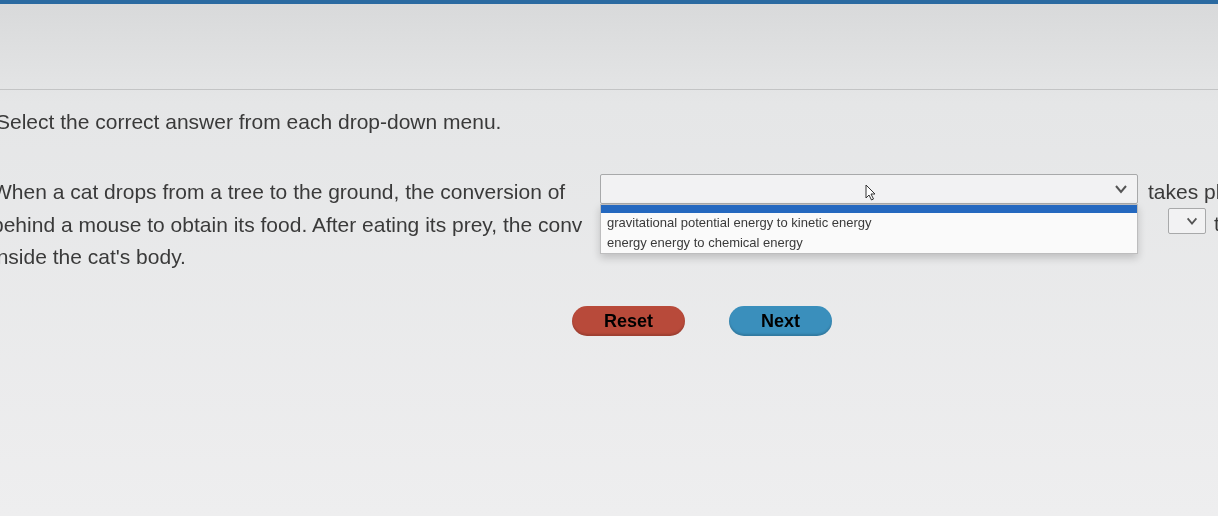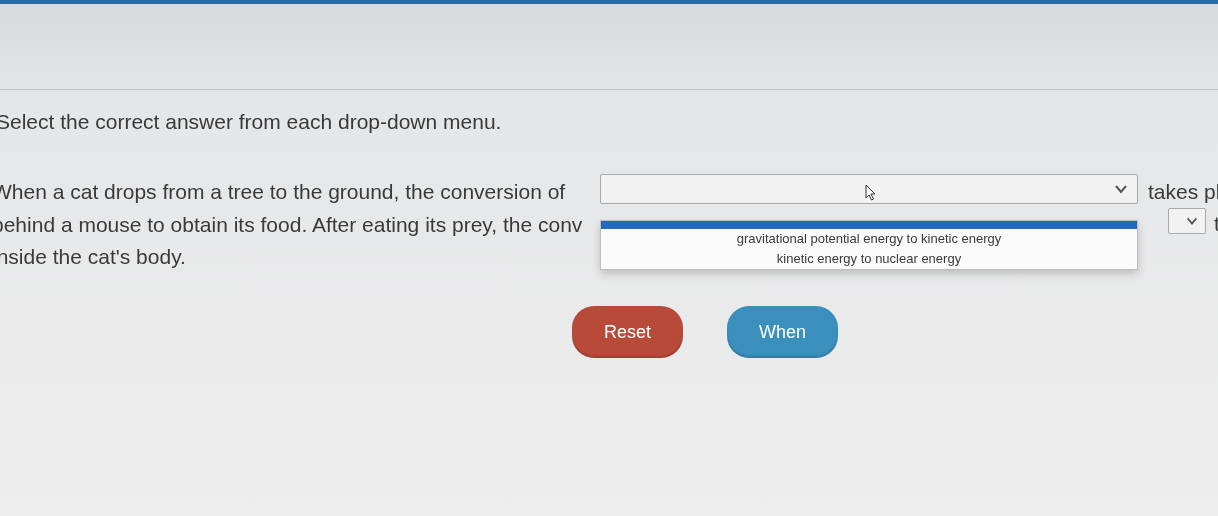--- a/index.html
+++ b/index.html
@@ -58,27 +58,26 @@
   }
   .dropdown1 .cursor {
     position: absolute;
     left: 50%;
     top: 6px;
     transform: translateX(-50%);
   }
   .dropdown-panel {
     position: absolute;
     left: 608px;
-    top: 44px;
+    top: 28px;
     width: 538px;
     background: #fafafa;
     border: 1px solid #bdbdbe;
     box-shadow: 0 4px 8px rgba(0,0,0,0.18);
     z-index: 10;
-    text-align: center;
   }
   .dropdown-panel .bluebar {
     height: 8px;
     background: #2468bf;
   }
   .dropdown-panel .opt {
     font-size: 13px;
     color: #3a3a3a;
     padding: 2px 6px 1px 6px;
     line-height: 1.3;
@@ -118,25 +117,25 @@
   .buttons {
     position: absolute;
     left: 580px;
     top: 130px;
     display: flex;
     gap: 44px;
   }
   .btn {
     border: none;
     border-radius: 22px;
-    height: 52px;
+    height: 30px;
     padding: 0 32px;
     font-size: 18px;
-    font-weight: 400;
-    color: #ffffff;
+    font-weight: 700;
+    color: #000000;
     cursor: pointer;
     box-shadow: inset 0 -2px 2px rgba(0,0,0,0.15);
   }
   .btn-reset { background: #b84a3a; }
   .btn-next  { background: #3a8fbc; }
   .chev svg { display:block; }
 </style>
 </head>
 <body>
 
@@ -166,32 +165,32 @@
       </span>
       <span class="chev">
         <svg width="16" height="16" viewBox="0 0 16 16">
             <path d="M3 5 L8 11 L13 5" fill="none" stroke="#555" stroke-width="2"></path>
           </svg>
       </span>
     </div>
     <div class="dropdown-panel">
       <div class="bluebar"></div>
       <div class="opt">gravitational potential energy to kinetic energy</div>
-      <div class="opt">kinetic energy to nuclear energy</div>
+      <div class="opt">energy energy to chemical energy</div>
     </div>
 
     <span class="after-dd1">takes place. Th</span>
 
     <div class="dropdown2">
       <span class="chev">
         <svg width="14" height="14" viewBox="0 0 16 16">
             <path d="M3 5 L8 11 L13 5" fill="none" stroke="#555" stroke-width="2"></path>
           </svg>
       </span>
     </div>
     <span class="after-dd2">ta</span>
 
     <div class="buttons">
       <button class="btn btn-reset">Reset</button>
-      <button class="btn btn-next">When</button>
+      <button class="btn btn-next">Next</button>
     </div>
   </div>
 </div>
 
 </body></html>

